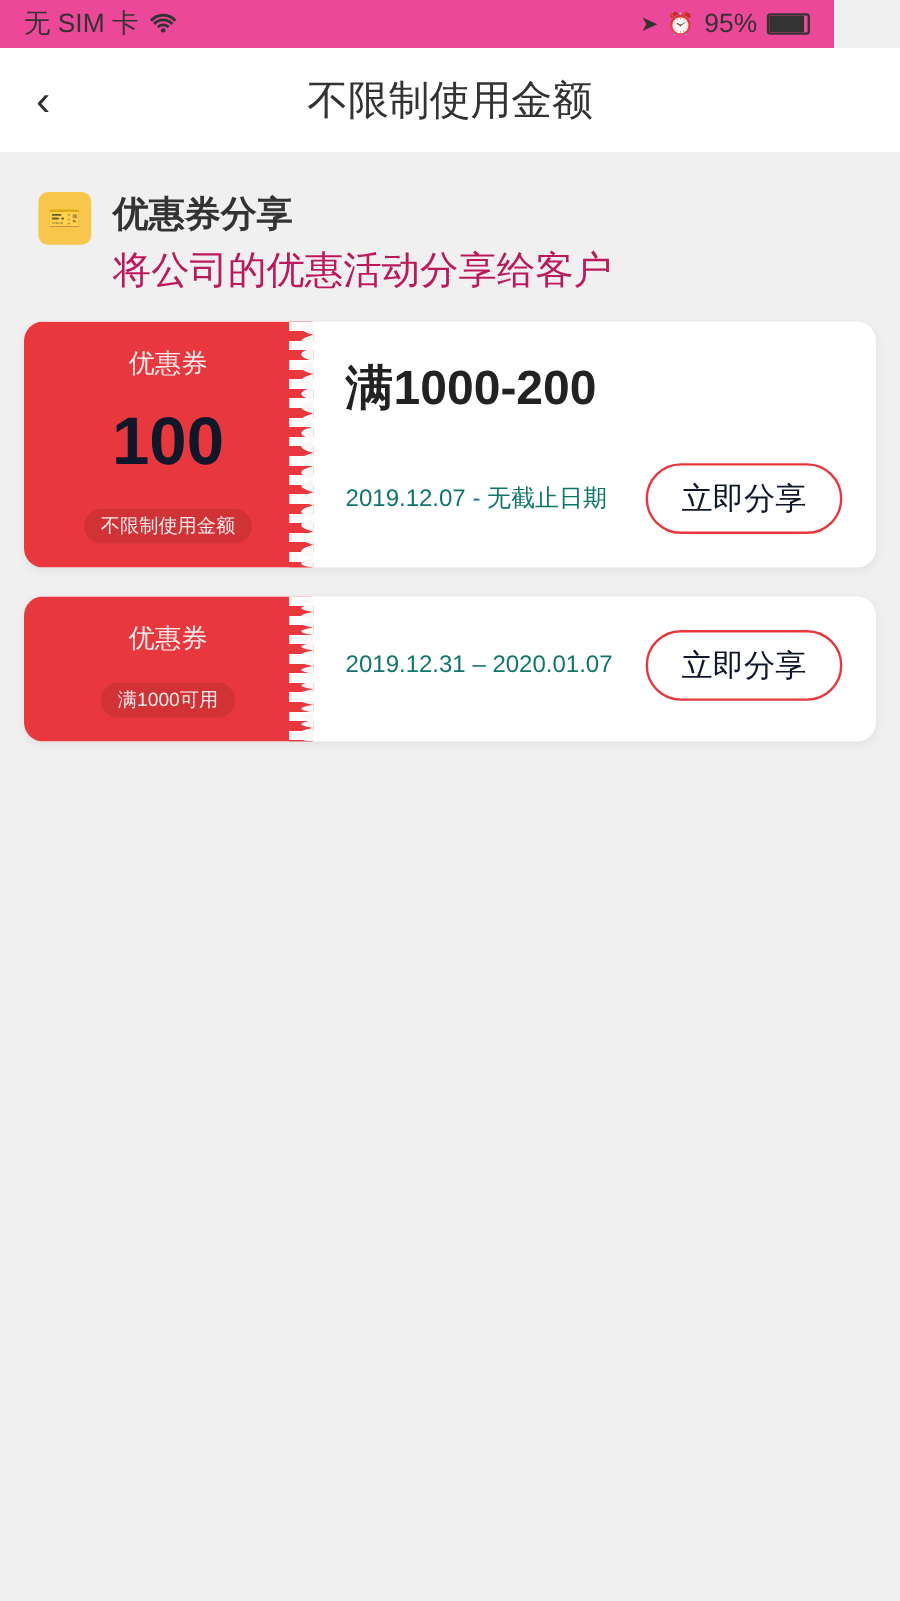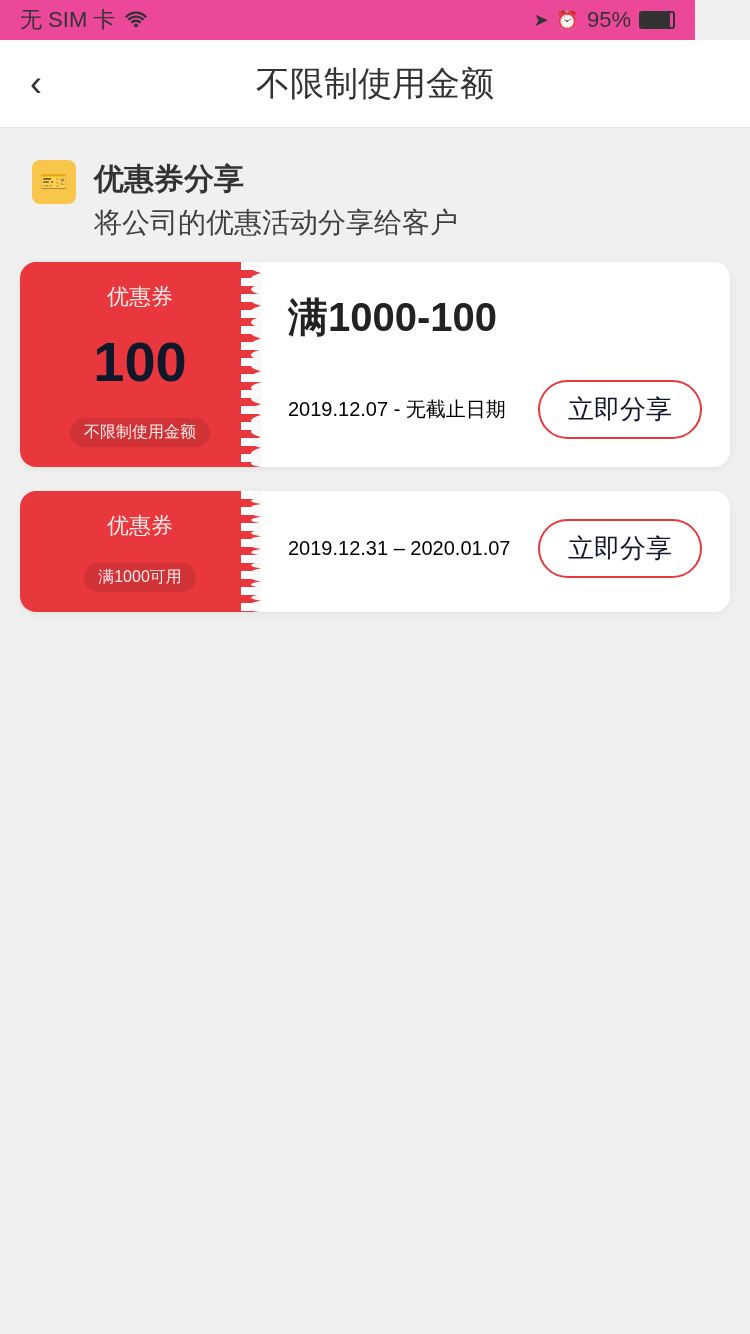--- a/index.html
+++ b/index.html
@@ -108,22 +108,22 @@
       font-size: 22px;
     }
     .section-text {}
     .section-title {
       font-size: 30px;
       font-weight: 600;
       color: #333;
       line-height: 1.4;
     }
     .section-subtitle {
-      font-size: 28px;
-      color: #404040;
+      font-size: 32px;
+      color: #be185d;
       margin-top: 4px;
       font-family: Liberation Serif, serif;
     }
 
     
     .coupons-area {
       background: #f0f0f0;
       padding: 0 20px;
     }
 
@@ -203,21 +203,21 @@
       color: #222;
       margin-bottom: 16px;
     }
     .coupon-bottom {
       display: flex;
       align-items: center;
       justify-content: space-between;
     }
     .coupon-date {
       font-size: 20px;
-      color: #000000;
+      color: #0f766e;
     }
     .share-btn {
       border: 2px solid #e8383d;
       color: #0f172a;
       border-radius: 40px;
       padding: 10px 28px;
       font-size: 26px;
       background: #fff;
       cursor: pointer;
     }
@@ -303,21 +303,21 @@
           Q0,280 20,288
           Q0,296 20,300
           L20,300 L20,0 Z
         " fill="#f8f8f8"></path>
       </svg>
       <div class="coupon-label">优惠券</div>
       <div class="coupon-amount">100</div>
       <div class="coupon-condition">不限制使用金额</div>
     </div>
     <div class="coupon-right">
-      <div class="coupon-name">满1000-100</div>
+      <div class="coupon-name">满1000-200</div>
       <div class="coupon-bottom">
         <div class="coupon-date">2019.12.07 - 无截止日期</div>
         <button class="share-btn">立即分享</button>
       </div>
     </div>
   </div>
 
   <div class="coupon-card">
     <div class="coupon-left" style="position:relative;">
       <svg style="position:absolute;right:-1px;top:0;height:100%;width:20px;z-index:2;" viewBox="0 0 20 300" preserveAspectRatio="none" xmlns="http://www.w3.org/2000/svg">

